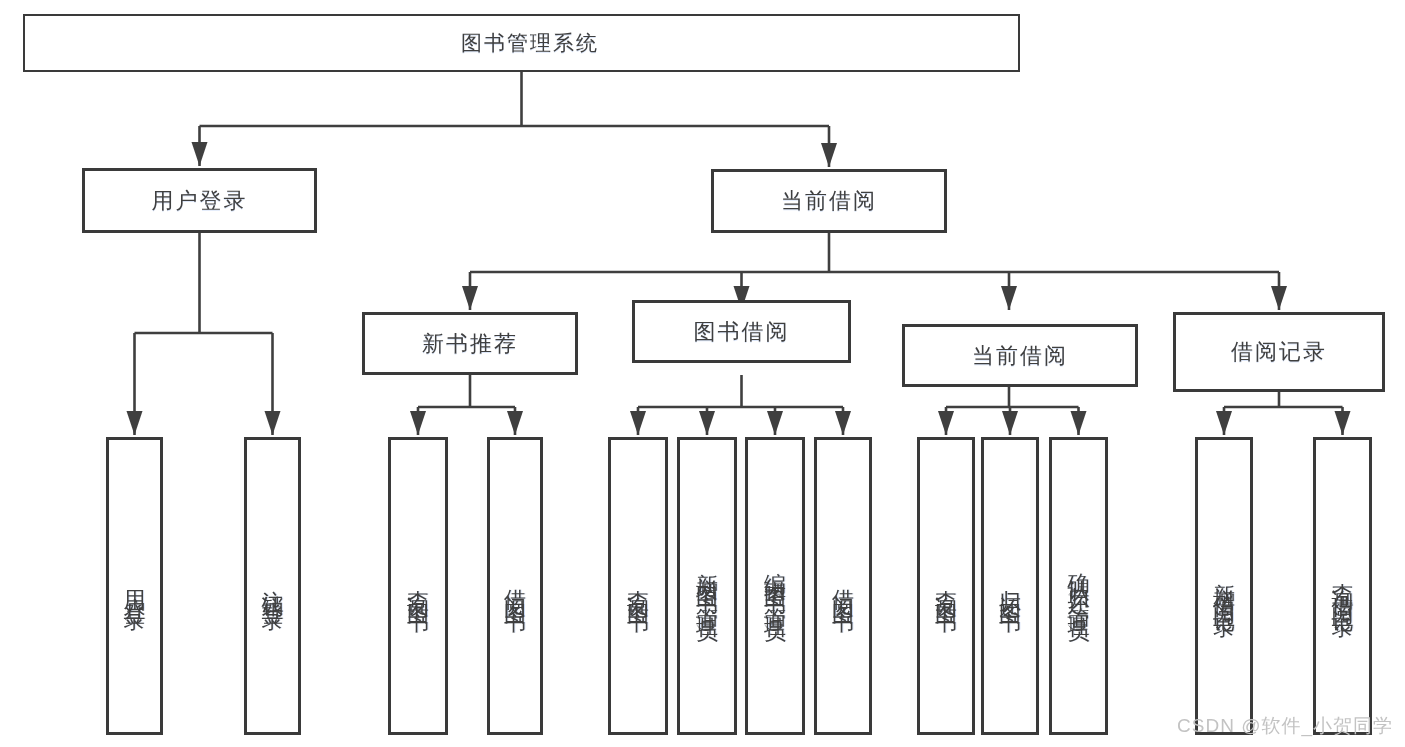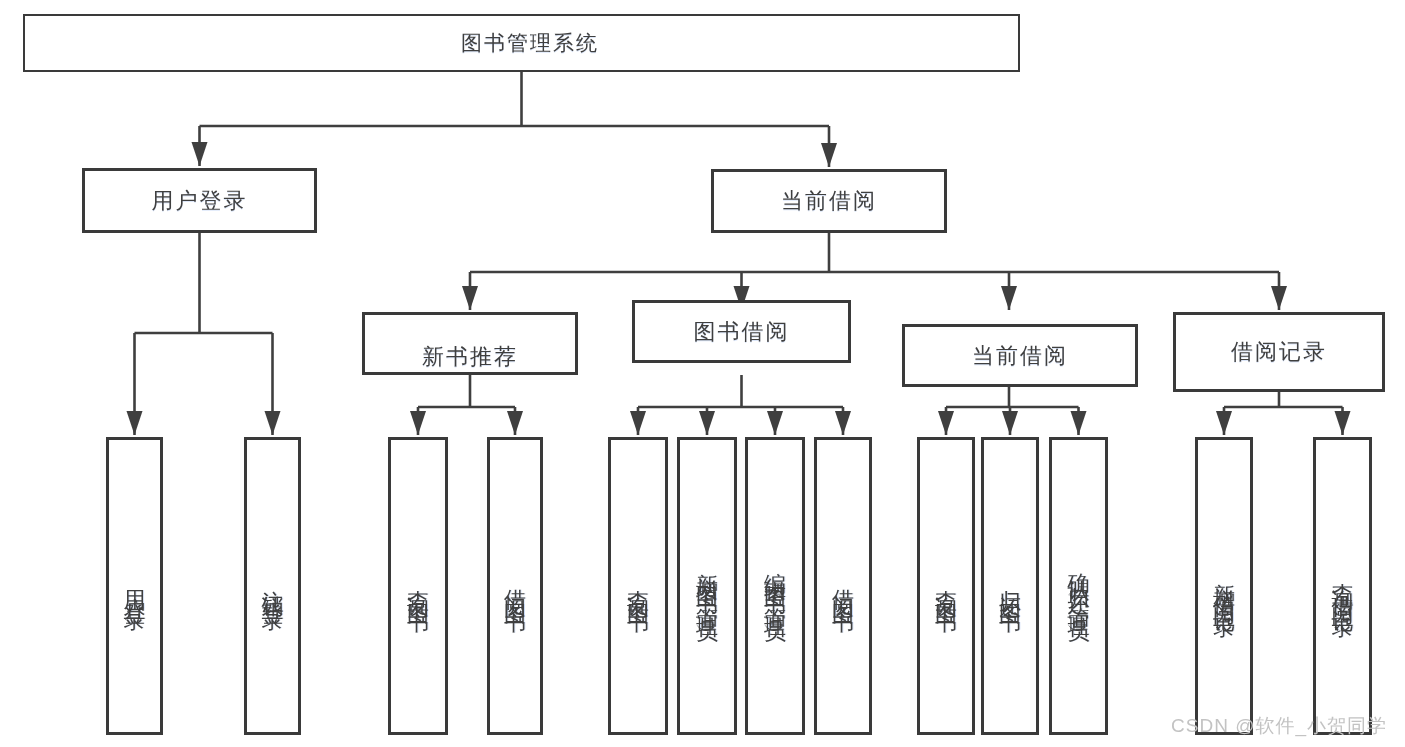--- a/index.html
+++ b/index.html
@@ -44,21 +44,21 @@
   .node.v .label {
     writing-mode: vertical-rl;
     text-orientation: mixed;
     font-size: 22px;
     letter-spacing: 7px;
     line-height: 1;
     text-shadow: 1px 0 0 rgba(120,160,230,0.25);
   }
   #watermark {
     position: absolute;
-    right: 18px;
+    right: 12px;
     bottom: 8px;
     z-index: 5;
     font-size: 19px;
     letter-spacing: 1px;
     color: #c3c3c3;
     white-space: nowrap;
   }
 </style>
 </head>
 <body>
@@ -111,21 +111,21 @@
   <div id="nodes-holder">
       <div class="node root h" style="left: 23px; top: 14px; width: 997px; height: 58px; padding-left: 17px;">
         <span class="label">图书管理系统</span>
       </div>
       <div class="node h" style="left: 82px; top: 168px; width: 235px; height: 65px;">
         <span class="label">用户登录</span>
       </div>
       <div class="node h" style="left: 711px; top: 169px; width: 236px; height: 64px;">
         <span class="label">当前借阅</span>
       </div>
-      <div class="node h" style="left: 362px; top: 312px; width: 216px; height: 63px; align-items: flex-end;">
+      <div class="node h" style="left: 362px; top: 312px; width: 216px; height: 63px;">
         <span class="label">新书推荐</span>
       </div>
       <div class="node h" style="left: 632px; top: 300px; width: 219px; height: 63px;">
         <span class="label">图书借阅</span>
       </div>
       <div class="node h" style="left: 902px; top: 324px; width: 236px; height: 63px;">
         <span class="label">当前借阅</span>
       </div>
       <div class="node h" style="left: 1173px; top: 312px; width: 212px; height: 80px;">
         <span class="label">借阅记录</span>

